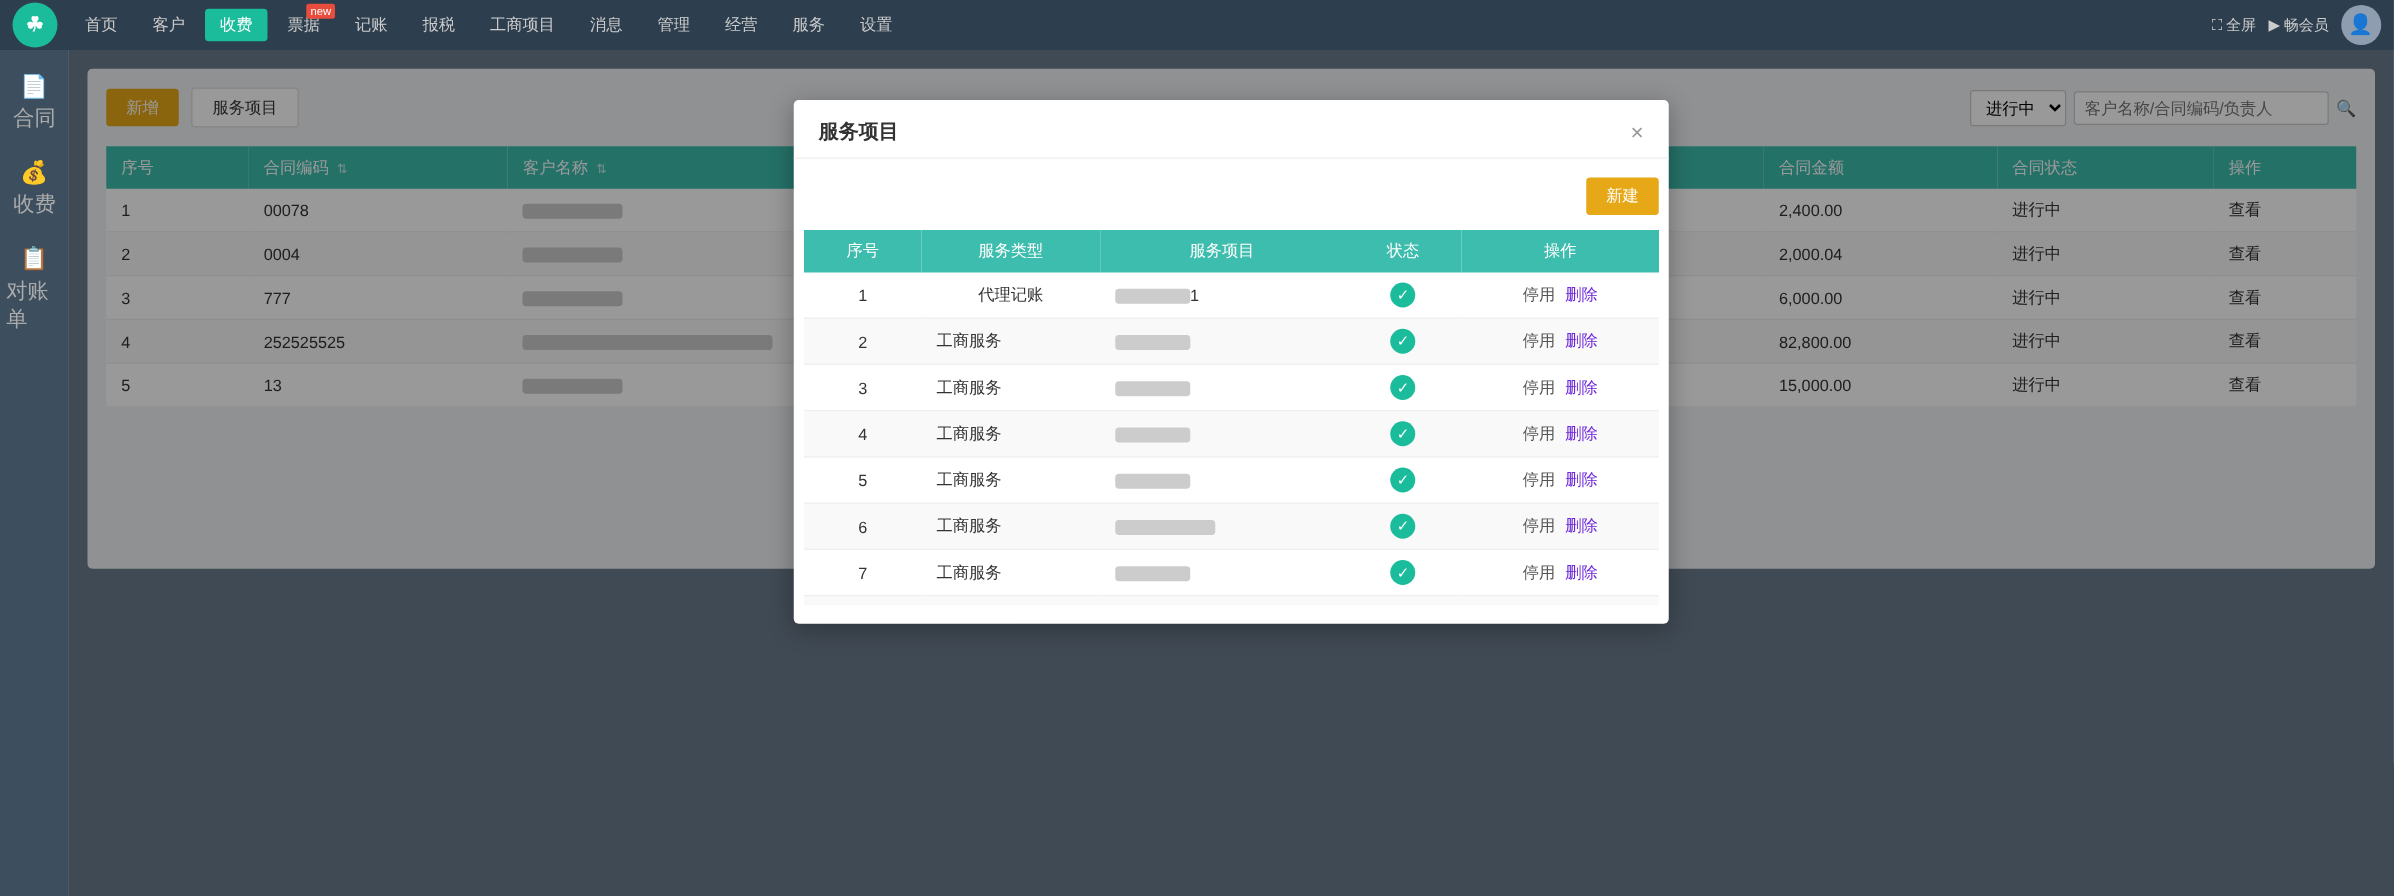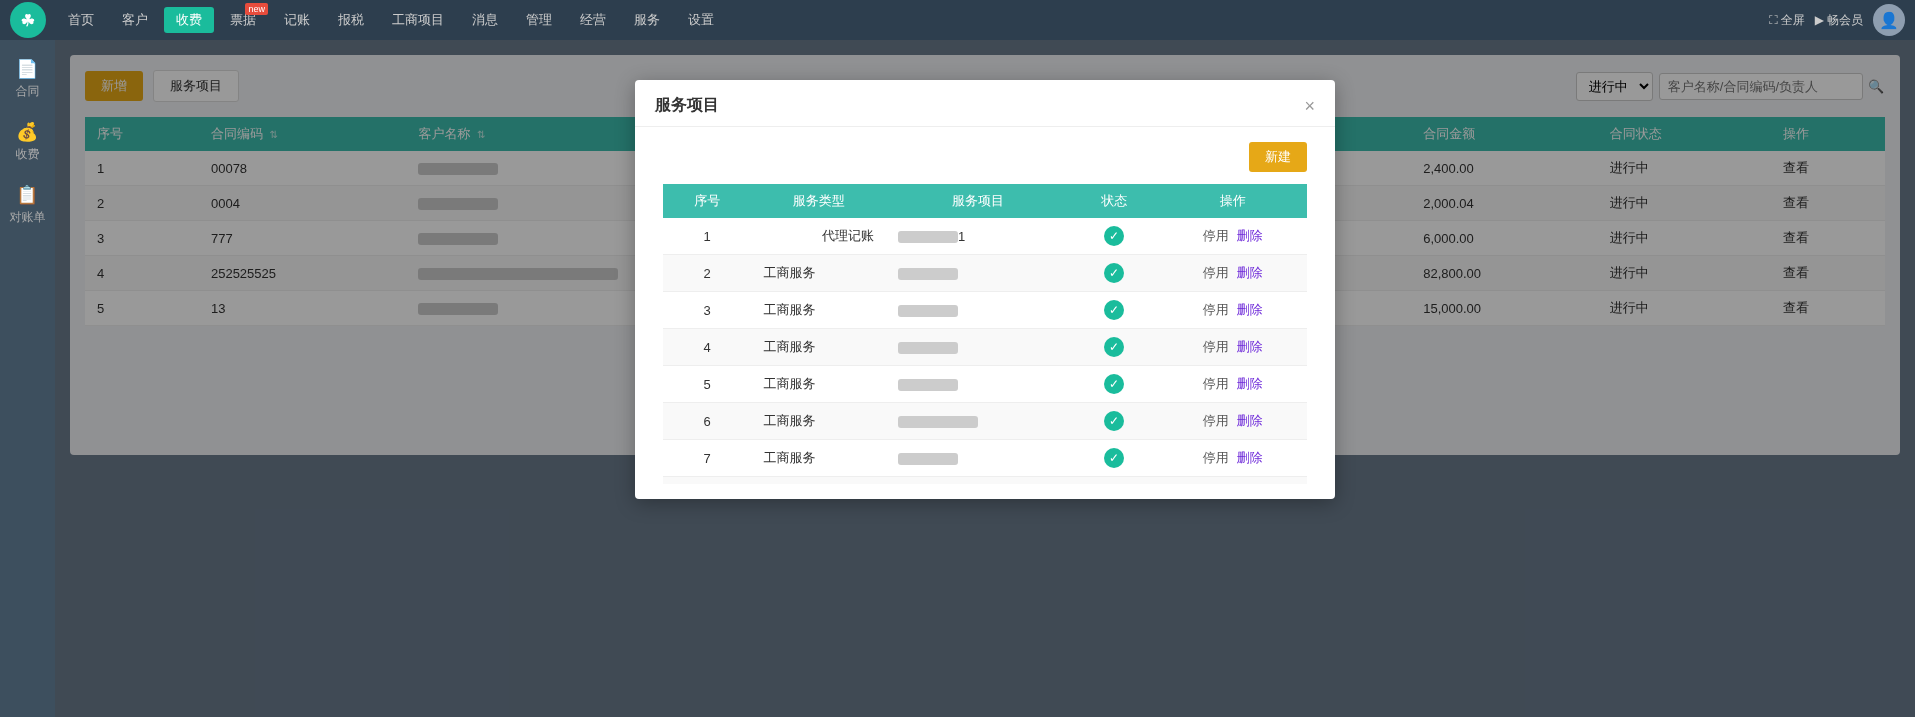--- a/index.html
+++ b/index.html
@@ -54,21 +54,21 @@
     .sidebar {
       width: 55px; background: #3d4f5e; display: flex; flex-direction: column;
       align-items: center; padding-top: 10px; gap: 5px;
     }
     .sidebar-item {
       display: flex; flex-direction: column; align-items: center;
       color: #aaa; cursor: pointer; padding: 8px 5px; width: 100%;
       border-radius: 4px; font-size: 11px; gap: 3px;
     }
     .sidebar-item .icon { font-size: 18px; }
-    .sidebar-item .label { font-size: 12px; }
+    .sidebar-item .label { font-size: 17px; }
 
     
     .main-content {
       flex: 1; background: #6b7c8d; padding: 15px; position: relative; overflow: auto;
     }
 
     
     .content-panel {
       background: #f0f2f5; border-radius: 4px; padding: 15px;
       min-height: 400px; position: relative;
@@ -137,21 +137,21 @@
       box-shadow: 0 4px 20px rgba(0,0,0,0.3);
     }
     .modal-header {
       display: flex; align-items: center; justify-content: space-between;
       padding: 15px 20px 10px; border-bottom: 1px solid #eee;
     }
     .modal-title { font-size: 16px; color: #333; font-weight: bold; }
     .modal-close {
       cursor: pointer; color: #999; font-size: 18px; line-height: 1;
     }
-    .modal-body { padding: 15px 28px; overflow-y: auto; flex: 1; }
+    .modal-body { padding: 15px 8px; overflow-y: auto; flex: 1; }
     .modal-toolbar { display: flex; justify-content: flex-end; margin-bottom: 12px; }
     .btn-new-modal {
       background: #e6a817; color: white; border: none; padding: 6px 16px;
       border-radius: 3px; cursor: pointer; font-size: 13px;
     }
 
     
     .modal-table {
       width: 100%; border-collapse: collapse;
     }
@@ -334,21 +334,21 @@
                   <th>序号</th>
                   <th>服务类型</th>
                   <th>服务项目</th>
                   <th>状态</th>
                   <th>操作</th>
                 </tr>
               </thead>
               <tbody id="modal-table-body">
               <tr>
                     <td>1</td>
-                    <td style="text-align: right;">代理记账</td>
+                    <td style="text-align: center;">代理记账</td>
                     <td style="text-align: left;"><span class="blurred" style="width: 60px;"></span>1</td>
                     <td><div class="status-check">✓</div></td>
                     <td><span class="action-disable">停用</span><span class="action-delete">删除</span></td>
                   </tr>
                   <tr>
                     <td>2</td>
                     <td style="text-align: left;">工商服务</td>
                     <td style="text-align: left;"><span class="blurred" style="width: 60px;"></span></td>
                     <td><div class="status-check">✓</div></td>
                     <td><span class="action-disable">停用</span><span class="action-delete">删除</span></td>

